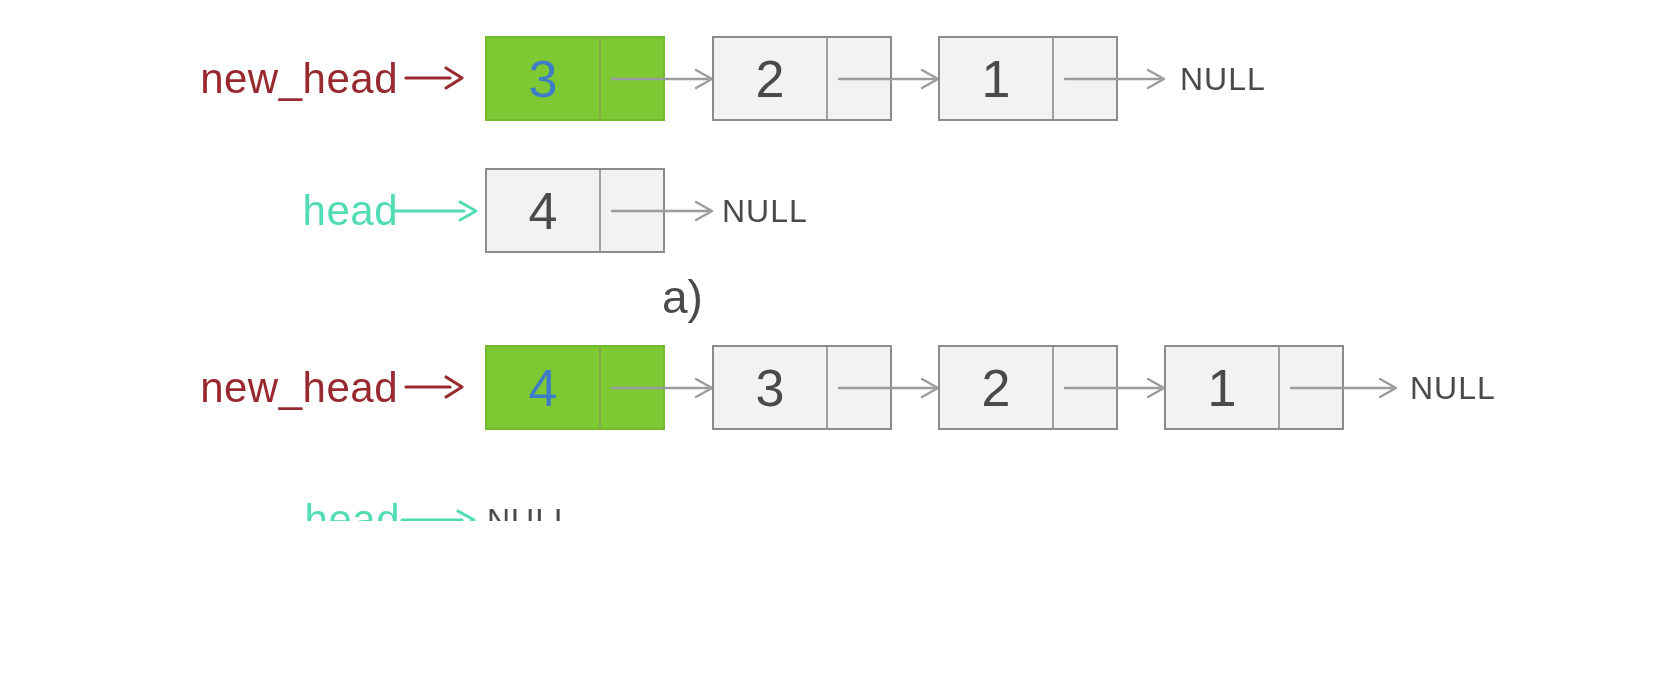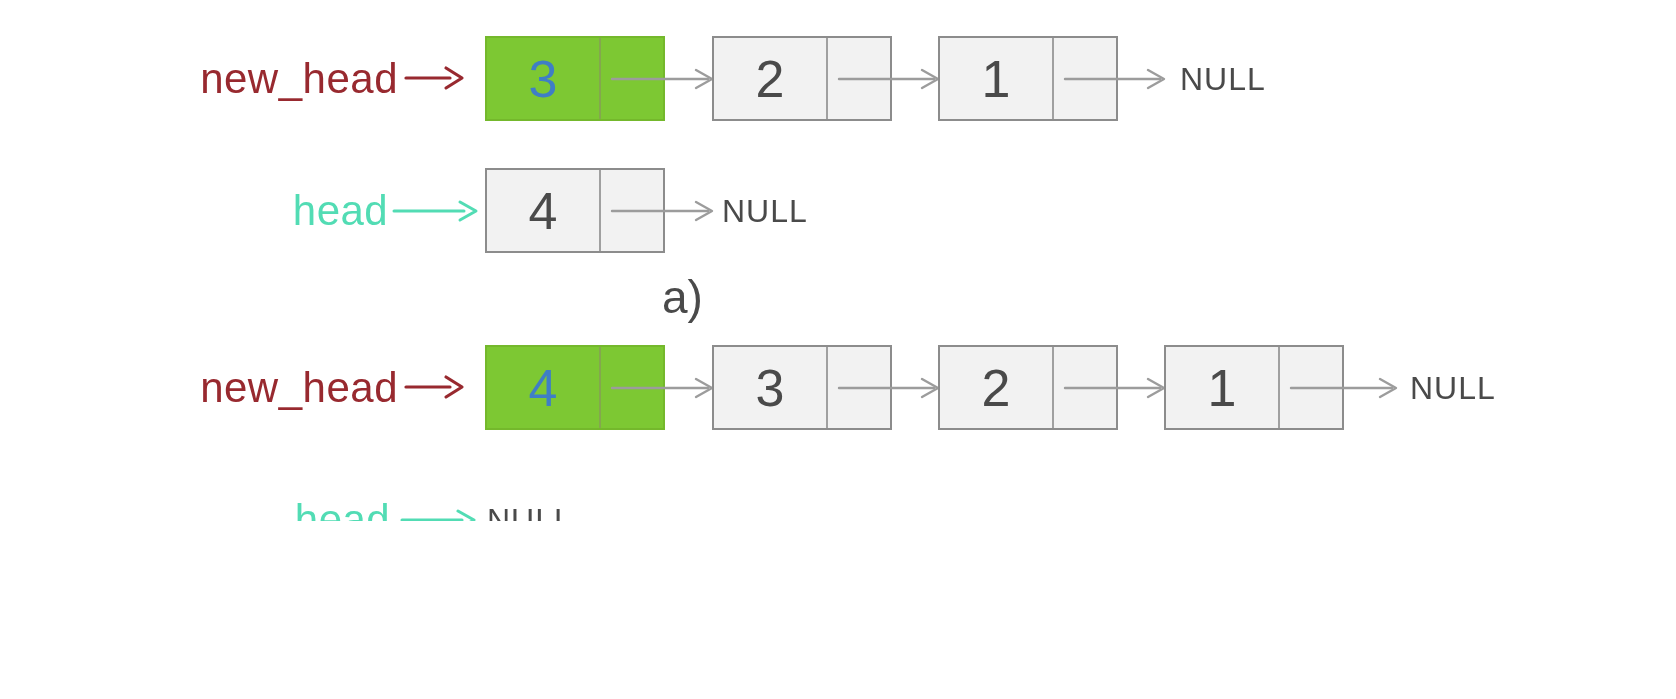--- a/index.html
+++ b/index.html
@@ -28,21 +28,21 @@
   
   .ptr-label{
     position:absolute;
     transform:translateY(-50%);
     font-size:42px;
     letter-spacing:0.5px;
     white-space:nowrap;
     text-align:right;
   }
   .ptr-label.newhead{color:var(--new-head-label);width:230px;}
-  .ptr-label.head{color:var(--head-label);width:115px;text-align:center;}
+  .ptr-label.head{color:var(--head-label);width:115px;}
   
   .node{
     position:absolute;
     width:180px;height:85px;
     background:var(--node-fill);
     border:2px solid var(--node-border);
     display:flex;
   }
   .node .cell-data{
     width:114px;height:100%;

